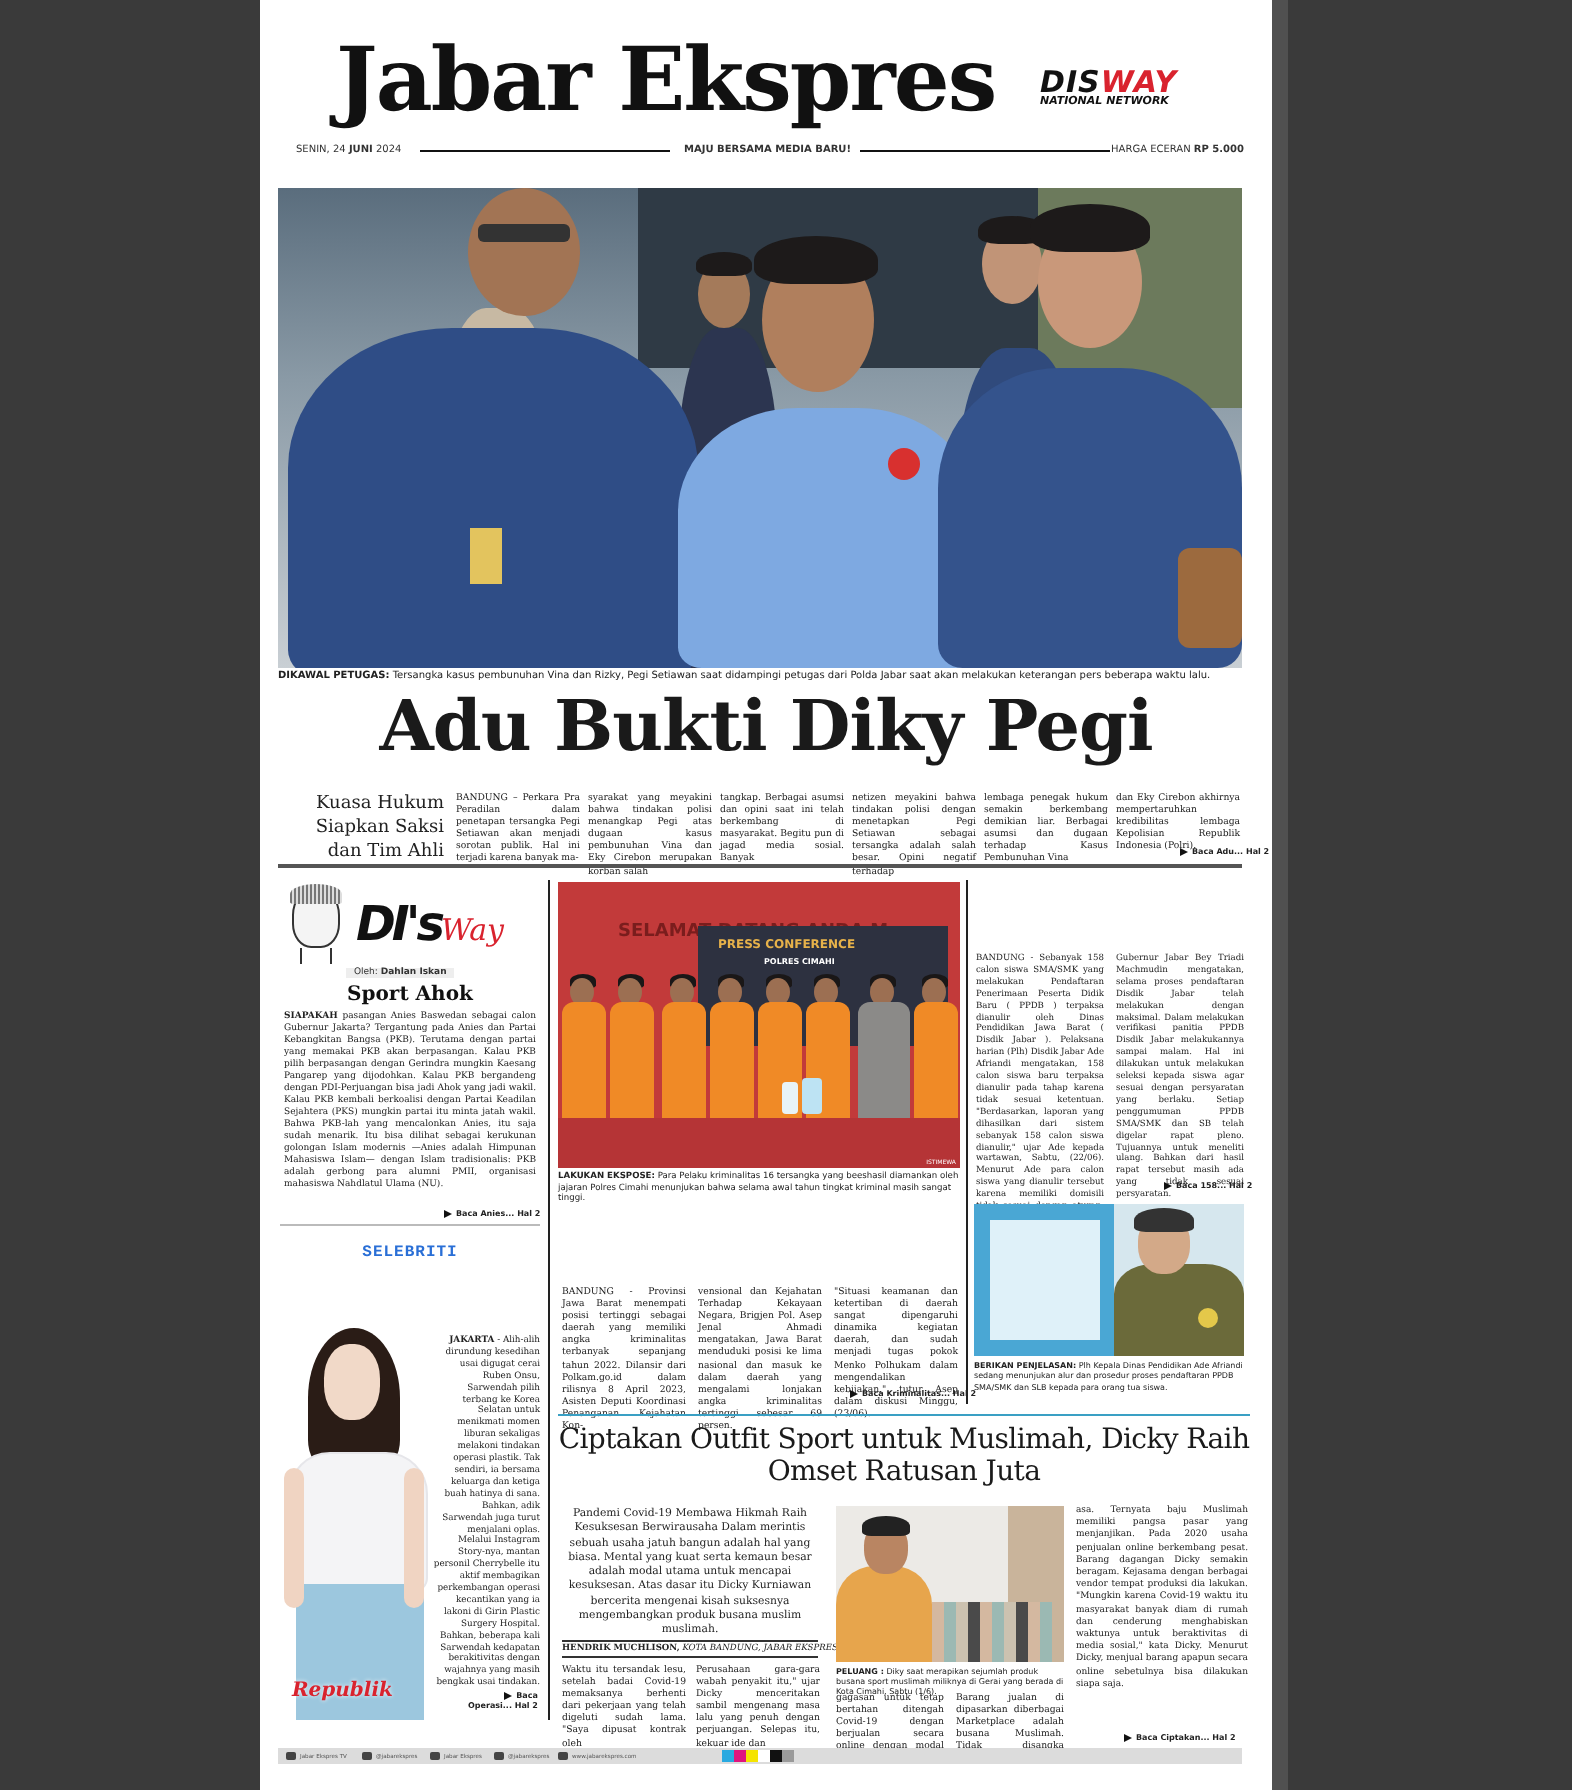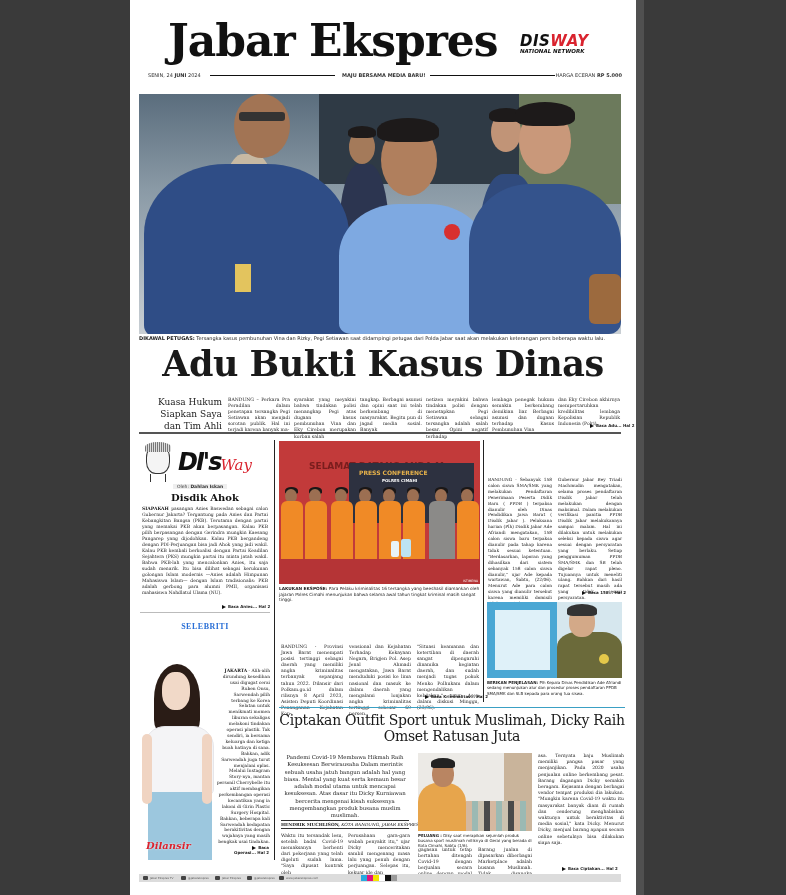--- a/index.html
+++ b/index.html
@@ -53,21 +53,21 @@
   .dis-portrait { position: absolute; left: 10px; top: 440px; width: 36px; height: 42px; }
   .dis-portrait .face { position: absolute; left: 6px; top: 4px; width: 24px; height: 30px; border: 1.5px solid #333; border-radius: 45% 45% 40% 40%; background: #f4f4f4; }
   .dis-portrait .hairl { position: absolute; left: 5px; top: 2px; width: 26px; height: 10px; border-radius: 50% 50% 10% 10%; background: repeating-linear-gradient(90deg,#777 0 1px,#ddd 1px 2px); }
   .dis-portrait .neck { position: absolute; left: 10px; top: 34px; width: 16px; height: 8px; border-left: 1.5px solid #333; border-right: 1.5px solid #333; }
   .dis-logo { position: absolute; left: 48px; top: 450px; font-family: "DejaVu Sans", sans-serif; font-weight: 900; font-style: italic; font-size: 24px; letter-spacing: -2px; color: #111; line-height: 24px; }
   .dis-logo .way { font-family: "DejaVu Serif", serif; font-style: italic; font-weight: 400; font-size: 15px; color: #d9232e; letter-spacing: 0; }
   .dis-author { position: absolute; left: 43px; top: 484px; font-family: "DejaVu Sans", sans-serif; font-size: 4.5px; color: #333; background: #eee; padding: 0 4px; }
   .dis-author b { font-weight: 700; }
   .dis-title { position: absolute; left: 10px; top: 492px; width: 130px; text-align: center; font-family: "DejaVu Serif", serif; font-weight: 700; font-size: 10px; color: #111; }
 
-  .celeb-kicker { position: absolute; left: 10px; top: 622px; width: 130px; text-align: center; font-family: Liberation Serif, serif; font-weight: 900; font-size: 8px; color: #2a6fd6; letter-spacing: 0.5px; }
+  .celeb-kicker { position: absolute; left: 10px; top: 622px; width: 130px; text-align: center; font-family: Liberation Mono, monospace; font-weight: 900; font-size: 8px; color: #2a6fd6; letter-spacing: 0.5px; }
   .celeb-title { position: absolute; left: 8px; top: 631px; width: 136px; text-align: center; font-family: "DejaVu Serif", serif; font-weight: 700; font-size: 12px; line-height: 15px; color: #1a1a1a; letter-spacing: -0.3px; }
   .celeb-photo { position: absolute; left: 10px; top: 664px; width: 76px; height: 196px; overflow: hidden; background: #ffffff; }
   .celeb-photo .hairc { position: absolute; left: 14px; top: 0; width: 46px; height: 70px; border-radius: 50% 50% 20% 20%; background: #2a1c16; }
   .celeb-photo .facec { position: absolute; left: 22px; top: 8px; width: 28px; height: 38px; border-radius: 45%; background: #f1d9c8; }
   .celeb-photo .shirt { position: absolute; left: 4px; top: 62px; width: 70px; height: 70px; border-radius: 30% 30% 10% 10%; background: #f4f4f6; border: 1px solid #e6e6ea; }
   .celeb-photo .skirt { position: absolute; left: 8px; top: 128px; width: 64px; height: 68px; background: #9cc7de; }
   .celeb-photo .arm { position: absolute; width: 10px; height: 70px; background: #f0d4c2; border-radius: 5px; }
   .celeb-photo .name { position: absolute; left: 6px; top: 176px; font-family: "DejaVu Serif", serif; font-style: italic; font-weight: 700; font-size: 10px; color: #d9232e; text-shadow: 0 0 2px #fff; }
 
   
@@ -162,53 +162,53 @@
     <div style="position:absolute;left:305px;top:130px;width:16px;height:16px;border-radius:50%;background:#d8302f;"></div>
 
     <div class="person" style="left:330px;top:90px;width:152px;height:150px;background:#34538c;"></div>
     <div class="head" style="left:380px;top:14px;width:52px;height:66px;background:#c9987a;"></div>
     <div class="hair" style="left:376px;top:8px;width:60px;height:24px;"></div>
     <div style="position:absolute;left:450px;top:180px;width:32px;height:50px;background:#9c6a3e;border-radius:6px;"></div>
     <span class="photo-credit" style="right:2px;bottom:1px;color:#fff;"></span>
   </div>
   <div class="hero-caption"><b>DIKAWAL PETUGAS:</b> <span>Tersangka kasus pembunuhan Vina dan Rizky, Pegi Setiawan saat didampingi petugas dari Polda Jabar saat akan melakukan keterangan pers beberapa waktu lalu.</span></div>
 
-  <div class="headline-main">Adu Bukti Kasus Dinas</div>
-
-  <div class="sub-kicker">Kuasa Hukum Siapkan Saya dan Tim Ahli</div>
+  <div class="headline-main">Adu Bukti Diky Pegi</div>
+
+  <div class="sub-kicker">Kuasa Hukum Siapkan Saksi dan Tim Ahli</div>
   <div class="col-text" style="left:98px;top:397px;width:62px;">BANDUNG – Perkara Pra Peradilan dalam penetapan tersangka Pegi Setiawan akan menjadi sorotan publik. Hal ini terjadi karena banyak ma-</div>
   <div class="col-text" style="left:164px;top:397px;width:62px;">syarakat yang meyakini bahwa tindakan polisi menangkap Pegi atas dugaan kasus pembunuhan Vina dan Eky Cirebon merupakan korban salah</div>
   <div class="col-text" style="left:230px;top:397px;width:62px;">tangkap. Berbagai asumsi dan opini saat ini telah berkembang di masyarakat. Begitu pun di jagad media sosial. Banyak</div>
   <div class="col-text" style="left:296px;top:397px;width:62px;">netizen meyakini bahwa tindakan polisi dengan menetapkan Pegi Setiawan sebagai tersangka adalah salah besar. Opini negatif terhadap</div>
   <div class="col-text" style="left:362px;top:397px;width:62px;">lembaga penegak hukum semakin berkembang demikian liar. Berbagai asumsi dan dugaan terhadap Kasus Pembunuhan Vina</div>
   <div class="col-text" style="left:428px;top:397px;width:62px;">dan Eky Cirebon akhirnya mempertaruhkan kredibilitas lembaga Kepolisian Republik Indonesia (Polri).</div>
   <div class="more" style="position:absolute;left:460px;top:423px;"><span class="tri"></span><span>Baca Adu... Hal 2</span></div>
   <div class="hr-thick" style="left:9px;top:432px;width:482px;"></div>
 
   <div class="dis-portrait">
     <div class="face"></div>
       <div class="hairl"></div>
       <div class="neck"></div>
   </div>
   <div class="dis-logo"><span>DI's</span><span class="way">Way</span></div>
   <div class="dis-author"><span>Oleh:</span> <b>Dahlan Iskan</b></div>
-  <div class="dis-title">Disdik Ahok</div>
+  <div class="dis-title">Sport Ahok</div>
   <div class="col-text" style="left:12px;top:506px;width:126px;font-size:4.5px;line-height:6px;"><b>SIAPAKAH</b> <span>pasangan Anies Baswedan sebagai calon Gubernur Jakarta? Tergantung pada Anies dan Partai Kebangkitan Bangsa (PKB). Terutama dengan partai yang memakai PKB akan berpasangan. Kalau PKB pilih berpasangan dengan Gerindra mungkin Kaesang Pangarep yang dijodohkan. Kalau PKB bergandeng dengan PDI-Perjuangan bisa jadi Ahok yang jadi wakil. Kalau PKB kembali berkoalisi dengan Partai Keadilan Sejahtera (PKS) mungkin partai itu minta jatah wakil. Bahwa PKB-lah yang mencalonkan Anies, itu saja sudah menarik. Itu bisa dilihat sebagai kerukunan golongan Islam modernis —Anies adalah Himpunan Mahasiswa Islam— dengan Islam tradisionalis: PKB adalah gerbong para alumni PMII, organisasi mahasiswa Nahdlatul Ulama (NU).</span></div>
   <div class="more" style="position:absolute;left:92px;top:604px;"><span class="tri"></span><span>Baca Anies... Hal 2</span></div>
   <div style="position:absolute;left:10px;top:612px;width:130px;border-top:1px solid #bbb;"></div>
 
   <div class="celeb-kicker">SELEBRITI</div>
   <div class="celeb-photo">
     <div class="hairc"></div>
       <div class="facec"></div>
     <div class="shirt"></div>
       <div class="skirt"></div>
     <div class="arm" style="left:2px;top:70px;"></div>
     <div class="arm" style="left:62px;top:70px;"></div>
-    <div class="name">Dilansir</div>
+    <div class="name">Republik</div>
   </div>
   <div class="col-text" style="left:86px;top:668px;width:54px;font-size:4.4px;line-height:5.9px;text-align:right;"><b>JAKARTA</b> <span>- Alih-alih dirundung kesedihan usai digugat cerai Ruben Onsu, Sarwendah pilih terbang ke Korea Selatan untuk menikmati momen liburan sekaligas melakoni tindakan operasi plastik. Tak sendiri, ia bersama keluarga dan ketiga buah hatinya di sana. Bahkan, adik Sarwendah juga turut menjalani oplas. Melalui Instagram Story-nya, mantan personil Cherrybelle itu aktif membagikan perkembangan operasi kecantikan yang ia lakoni di Girin Plastic Surgery Hospital. Bahkan, beberapa kali Sarwendah kedapatan berakitivitas dengan wajahnya yang masih bengkak usai tindakan.</span></div>
   <div class="more" style="position:absolute;left:104px;top:845px;text-align:right;line-height:5px;"><span class="tri"></span><span>Baca</span><br><span>Operasi... Hal 2</span></div>
 
   <div class="vr" style="left:144px;top:440px;height:420px;"></div>
 
   <div class="crime-photo">
     <div class="welcome">SELAMAT DATANG ANDA M...</div>
     <div class="banner"></div>
     <div class="banner-t">PRESS CONFERENCE</div>

